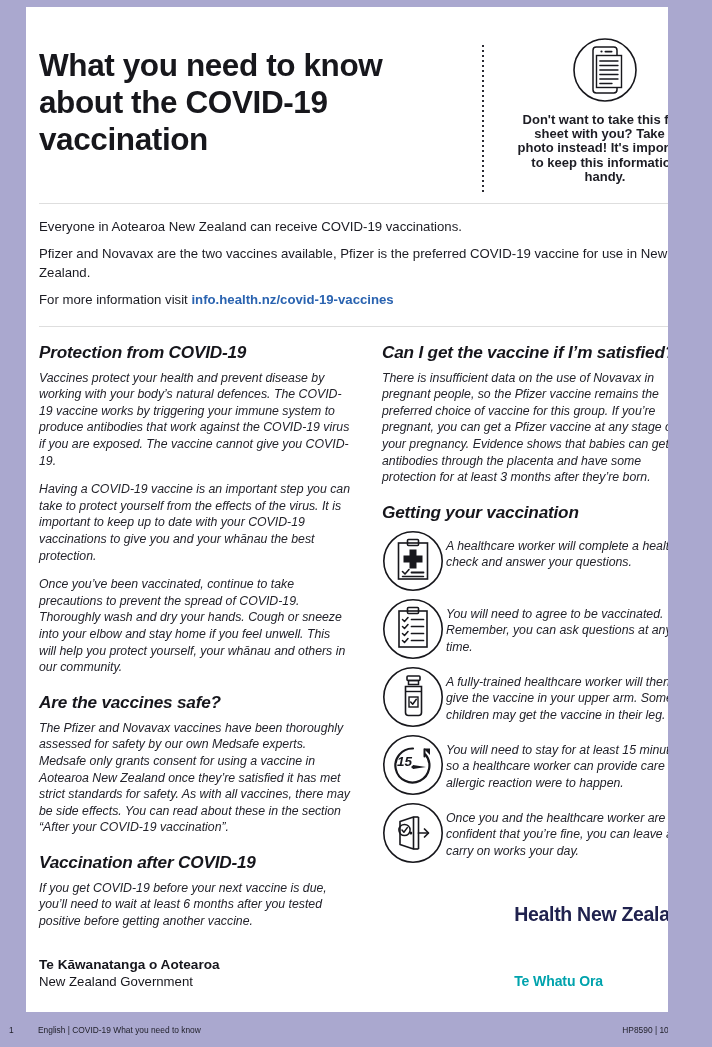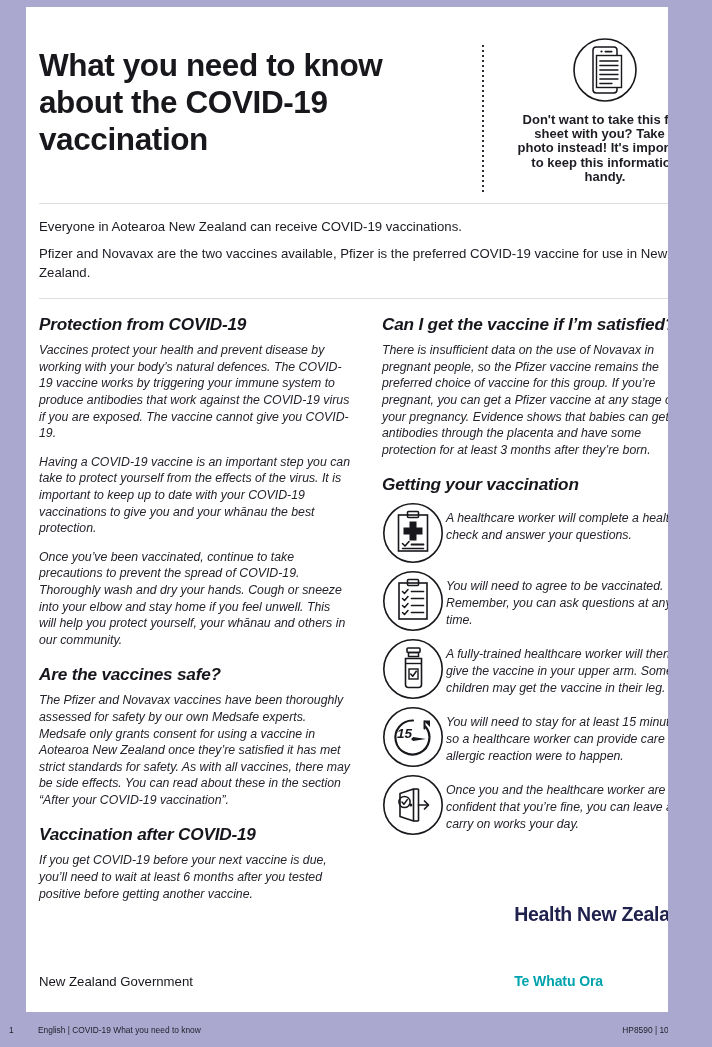--- a/index.html
+++ b/index.html
@@ -254,20 +254,21 @@
           </svg>
           <div class="note">Don't want to take this fact sheet with you? Take a photo instead! It's important to keep this information handy.</div>
         </div>
       </div>
 
       <div class="rule"></div>
 
       <div class="intro">
         <p>Everyone in Aotearoa New Zealand can receive COVID-19 vaccinations.</p>
         <p>Pfizer and Novavax are the two vaccines available, Pfizer is the preferred COVID-19 vaccine for use in New Zealand.</p>
+        <p><span>For more information visit </span><span class="link">info.health.nz/covid-19-vaccines</span></p>
       </div>
 
       <div class="rule" style="margin-top:12px;"></div>
 
       <div class="columns">
 
         <div class="col">
 
           <div class="sec">
             <h2>Protection from COVID-19</h2>
@@ -378,20 +379,21 @@
 
             </div>
           </div>
 
         </div>
       </div>
     </div>
 
     <div class="bottom">
       <div class="govt-lockup">
+        <div class="govt-maori">Te Kāwanatanga o Aotearoa</div>
         <div class="govt-en">New Zealand Government</div>
       </div>
       <div class="hnz-lockup">
         <div class="hnz-main">Health New Zealand</div>
         <div class="hnz-sub">Te Whatu Ora</div>
       </div>
     </div>
   </div>
 
   <div class="footer-bar">

